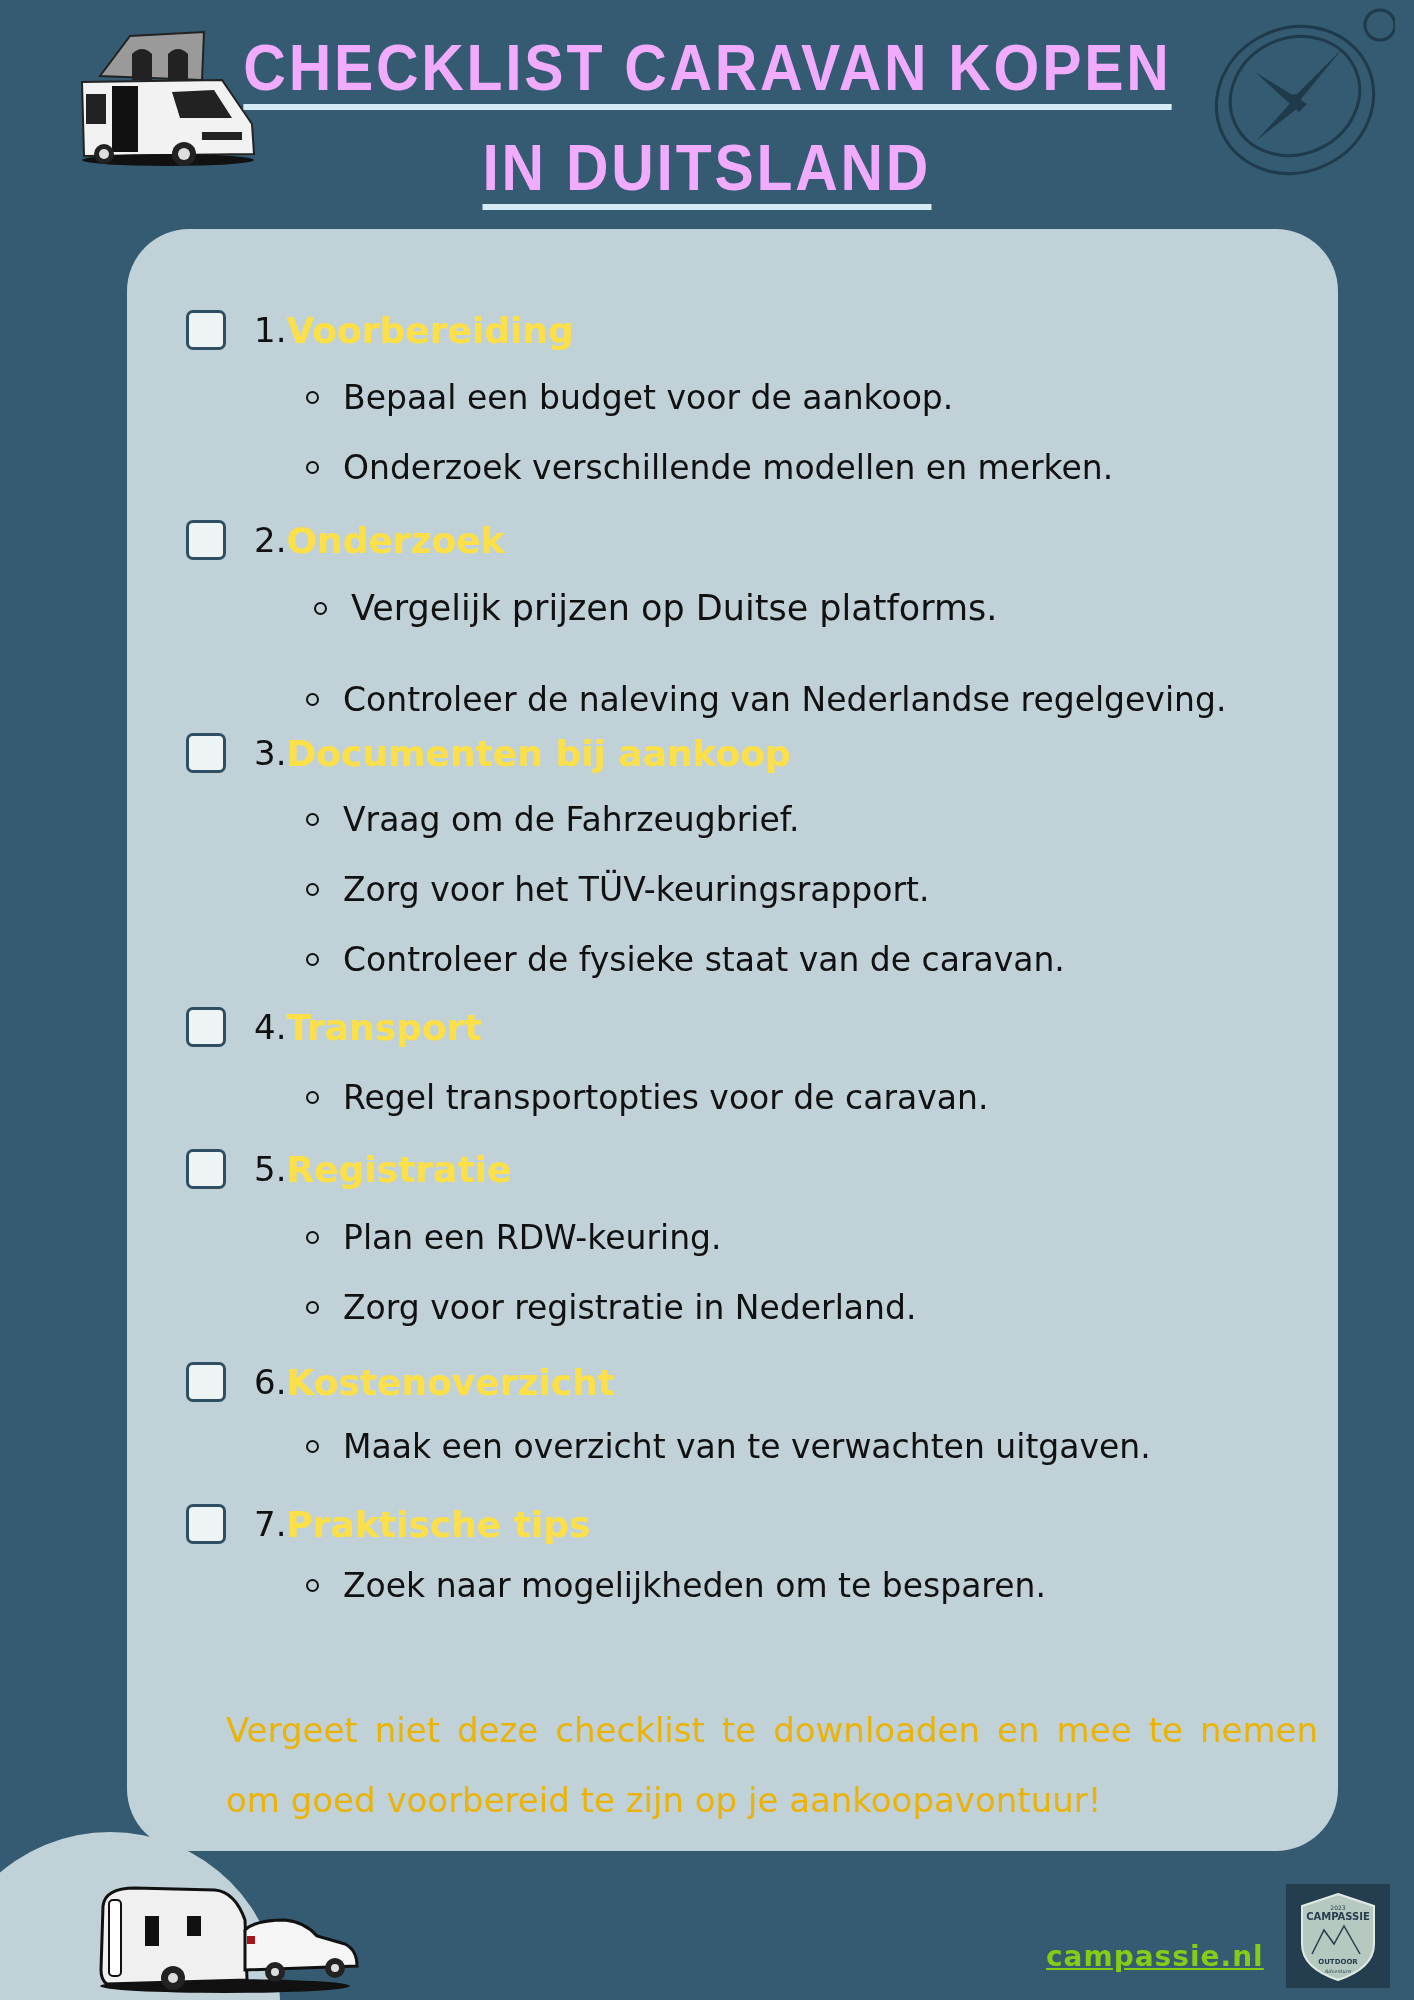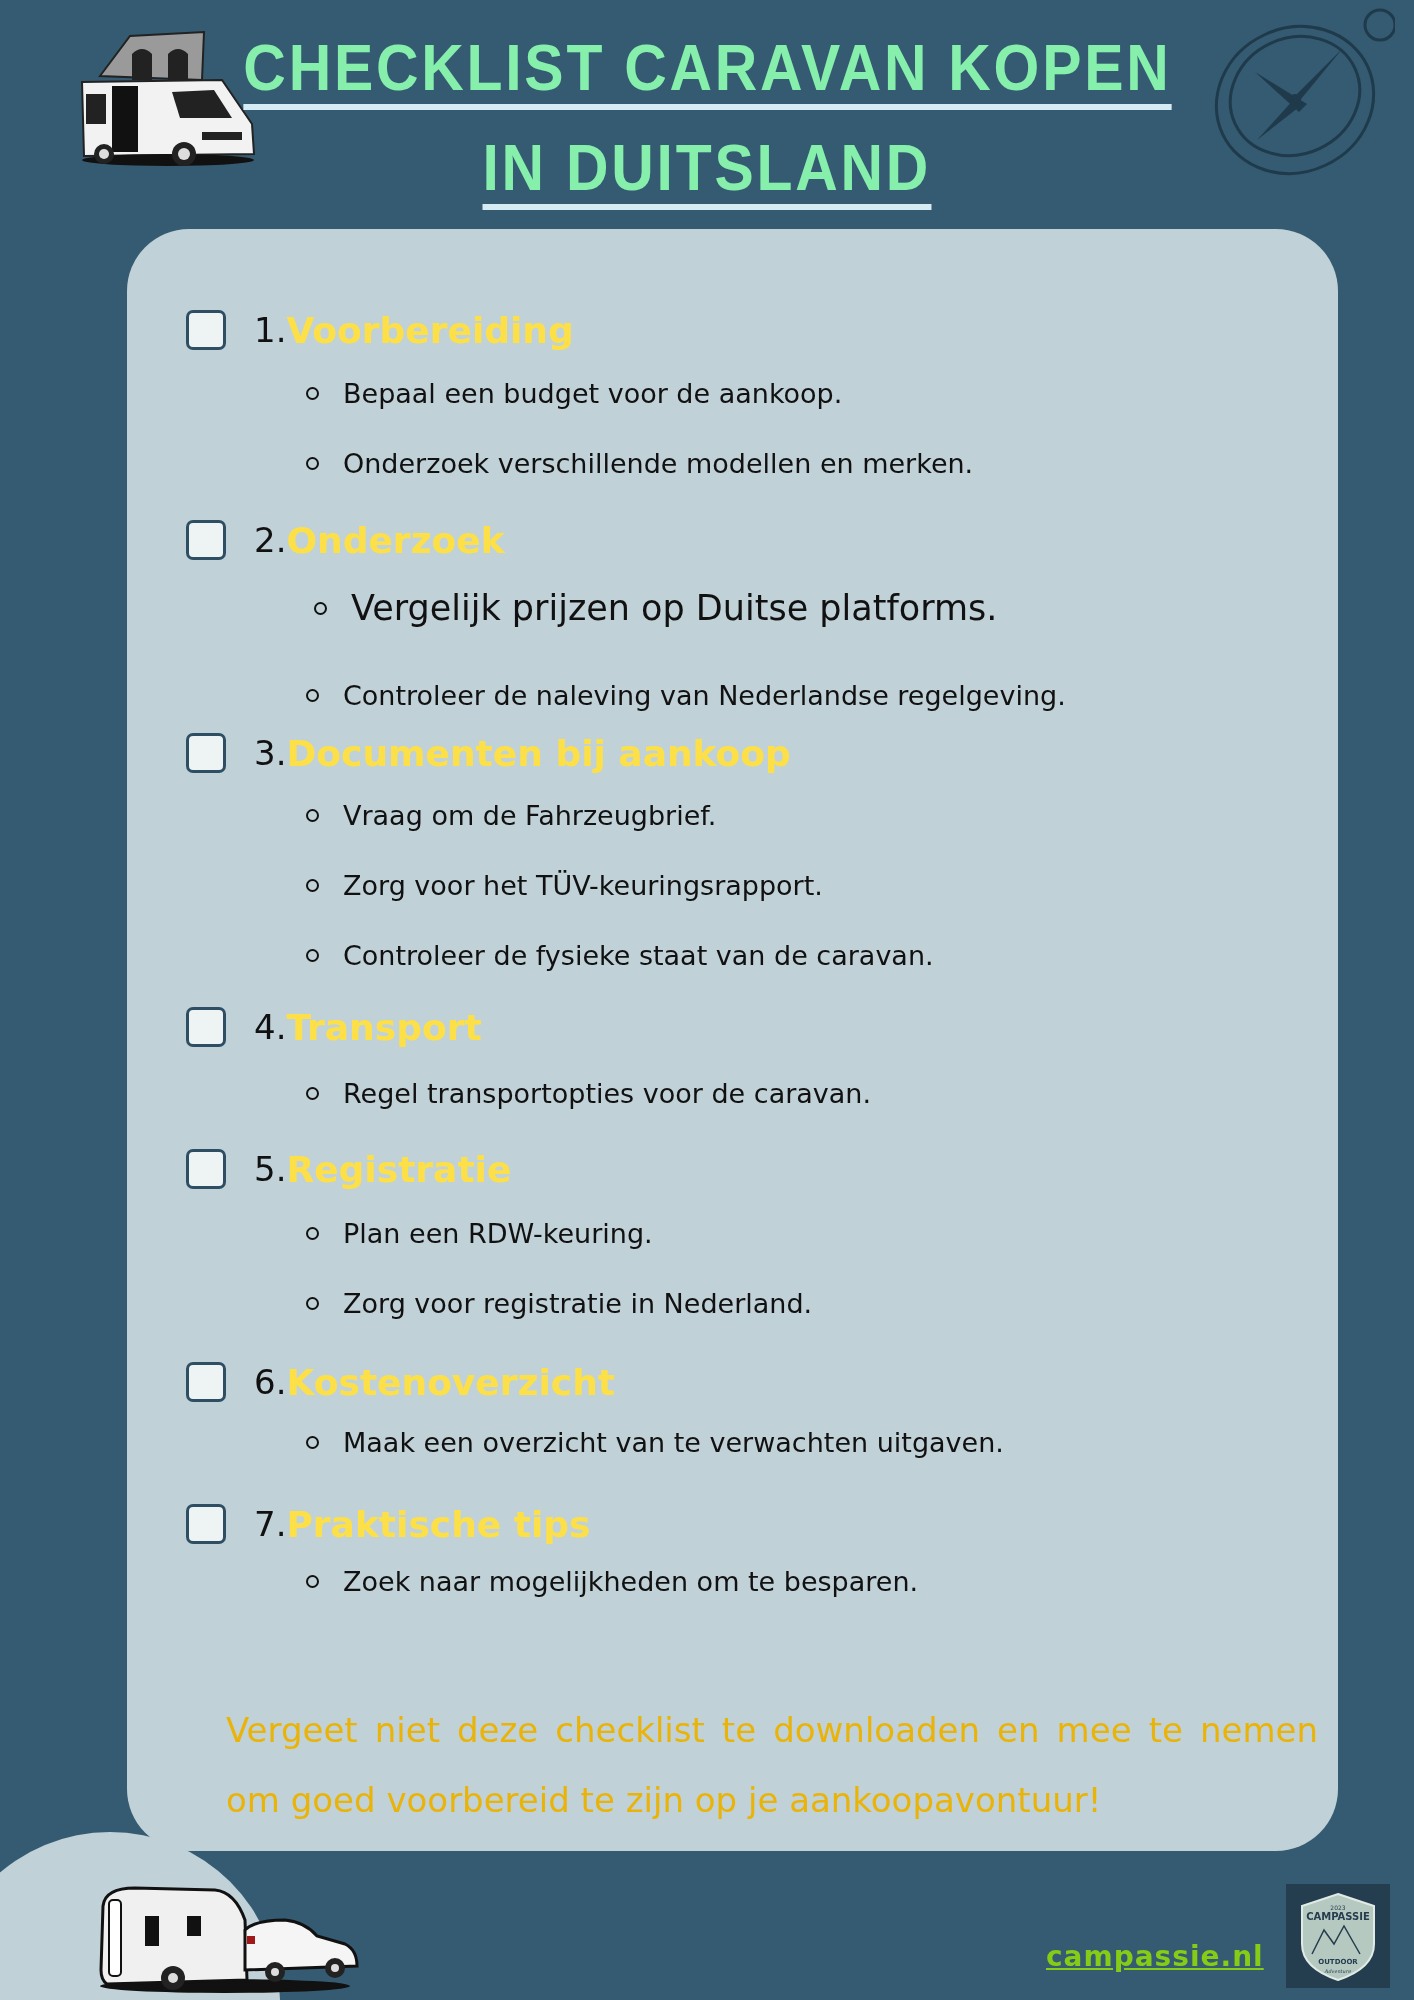--- a/index.html
+++ b/index.html
@@ -3,21 +3,21 @@
 <meta charset="utf-8">
 <style>
   html, body { margin: 0; padding: 0; }
   body {
     width: 1414px; height: 2000px; position: relative; overflow: hidden;
     background: #345b72;
     font-family: "DejaVu Sans", sans-serif;
   }
   .title-line {
     position: absolute; left: 0; width: 1414px; text-align: center;
-    color: #86efac; font-family: "Liberation Sans", sans-serif; font-weight: bold;
+    color: #f0abfc; font-family: "Liberation Sans", sans-serif; font-weight: bold;
     font-size: 64px; letter-spacing: 3px; line-height: 1;
   }
   .title-line span {
     display: inline-block; border-bottom: 6px solid #d6ecf4; padding-bottom: 4px;
     transform: scaleX(0.92);
   }
   #t1 { top: 36px; }
   #t2 { top: 136px; }
   .van { position: absolute; left: 72px; top: 14px; width: 190px; height: 156px; }
   .compass { position: absolute; left: 1195px; top: 0px; width: 200px; height: 185px; }
@@ -33,21 +33,21 @@
   .checkbox {
     width: 34px; height: 34px; border: 3px solid #2e4f63; border-radius: 7px;
     background: #eef3f4; box-sizing: border-box; width: 40px; height: 40px;
   }
   .sec-num { margin-left: 28px; font-size: 34px; color: #111; }
   .sec-title { font-size: 36px; font-weight: bold; color: #fde047; }
   .bullet { position: absolute; left: 306px; display: flex; align-items: center; }
   .bullet .dot {
     width: 9px; height: 9px; border: 2px solid #111; border-radius: 50%; margin-right: 24px;
   }
-  .bullet .txt { font-size: 27px; color: #111; white-space: nowrap; }
+  .bullet .txt { font-size: 33px; color: #111; white-space: nowrap; }
   .outro {
     position: absolute; left: 226px; top: 1695px; width: 1092px;
     font-size: 34px; line-height: 70px; color: #eab308; text-align: justify;
     text-align-last: left;
   }
   .caravan { position: absolute; left: 95px; top: 1880px; width: 265px; height: 115px; }
   .site-link {
     position: absolute; left: 1046px; top: 1940px; font-size: 28px; font-weight: bold;
     color: #84cc16; text-decoration: underline; letter-spacing: 1px;
     font-family: "DejaVu Sans", sans-serif;

